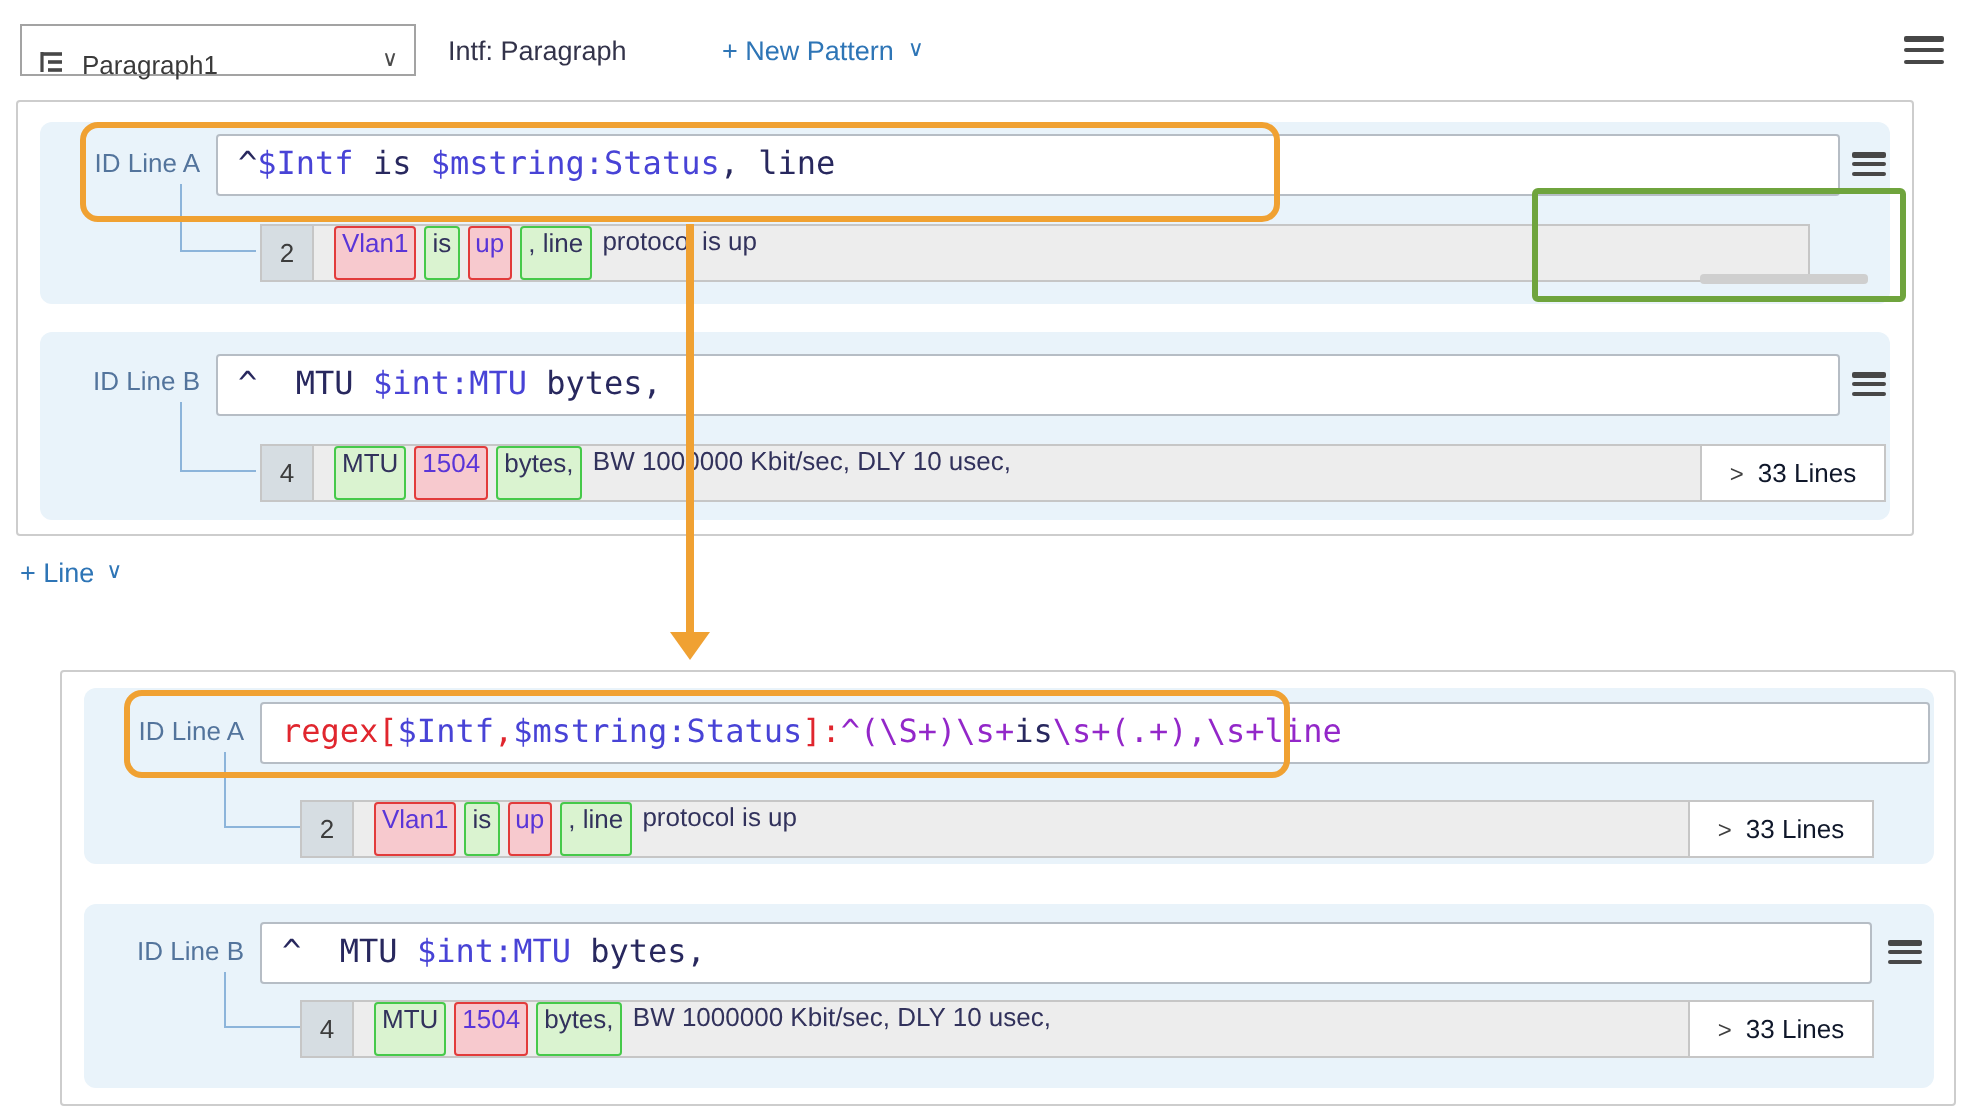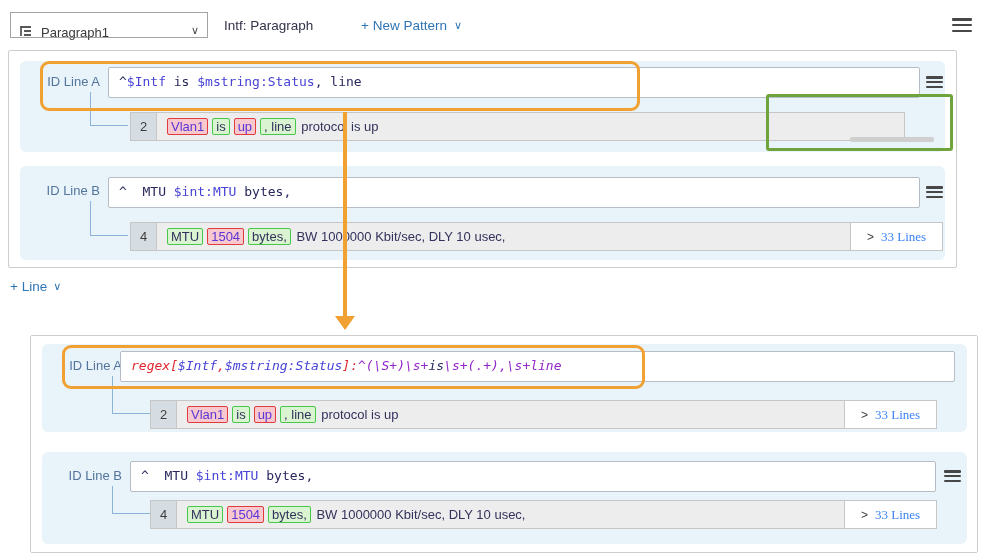--- a/index.html
+++ b/index.html
@@ -21,34 +21,34 @@
   .hamb { position: absolute; display: flex; flex-direction: column; justify-content: space-between; cursor: pointer; }
   .hamb i { display: block; height: 2.5px; background: #474747; border-radius: 1px; }
   .hamb.big { width: 20px; height: 14px; }
   .hamb.small { width: 17px; height: 12px; }
 
   
   .container { position: absolute; background: #fff; border: 1px solid #cdcdcd; border-radius: 2px; }
   .panel { position: absolute; background: #e9f3fa; border-radius: 6px; }
   .lbl { position: absolute; width: 60px; text-align: right; color: #53749c; font-size: 13px; }
   .inp { position: absolute; height: 31px; background: #fff; border: 1px solid #b6bdc5; border-radius: 2px;
-         font-family: "DejaVu Sans Mono", monospace; font-size: 13px; line-height: 28px;
+         font-family: "DejaVu Sans Mono", monospace; font-size: 16px; line-height: 28px;
          padding: 0 10px; white-space: pre; overflow: hidden; cursor: text; }
   .conn { position: absolute; border-left: 1px solid #8cb4da; border-bottom: 1px solid #8cb4da; }
 
   
   .row { position: absolute; height: 29px; display: flex; align-items: stretch;
          background: #ededed; border: 1px solid #c6c6c6; color: #34345c; }
   .row .num { width: 26px; background: #d6dde2; border-right: 1px solid #c6c6c6;
               display: flex; align-items: center; justify-content: center; color: #3c3c3c; }
-  .row .content { flex: 1; display: flex; align-items: center; padding: 0 8px; white-space: pre; overflow: hidden; }
+  .row .content { flex: 1; display: flex; padding: 0 8px; white-space: pre; overflow: hidden; }
   .row .btn { width: 92px; background: #fff; border-left: 1px solid #c6c6c6;
               display: flex; align-items: center; justify-content: center; gap: 7px; cursor: pointer; }
   .row .btn .chev { color: #3f3f3f; font-size: 12px; }
-  .row .btn .bl { color: #3b82f6; font-family: Liberation Serif, serif; }
+  .row .btn .bl { color: #0f172a; }
 
   
   .tk { display: inline-block; }
   .tk.box-red  { background: #f7c9ce; border: 1px solid #e23b3b; border-radius: 2px;
                  padding: 0 3px; margin: 0 2px; color: #5a35d8; }
   .tk.box-green{ background: #daf3d0; border: 1px solid #46c94a; border-radius: 2px;
                  padding: 0 3px; margin: 0 2px; color: #32325c; }
   .tk.plain { color: #32325c; }
   .tk.c-var { color: #4843d6; }
   .tk.c-lit { color: #28285e; }
@@ -142,21 +142,21 @@
   <div class="green-box"></div>
 
   <div class="hl" style="left:40px; top:61px; width:600px; height:50px;"></div>
   <div class="arrow-line"></div>
   <div class="arrow-head"></div>
 
   <div class="container" style="left:30px; top:335px; width:948px; height:218px;"></div>
 
   <div class="panel" style="left:42px; top:344px; width:925px; height:88px;"></div>
   <div class="lbl" style="left:62px; top:358px;">ID Line A</div>
-  <div class="inp" style="left:120px; top:351px; width:835px;font-style:italic;"><span class="tk c-red">regex[</span><span class="tk c-var">$Intf</span><span class="tk c-red">,</span><span class="tk c-var">$mstring:Status</span><span class="tk c-red">]:</span><span class="tk c-pur">^(\S+)\s+</span><span class="tk c-lit">is</span><span class="tk c-pur">\s+(.+),\s+line</span></div>
+  <div class="inp" style="left:130px; top:351px; width:835px;"><span class="tk c-red">regex[</span><span class="tk c-var">$Intf</span><span class="tk c-red">,</span><span class="tk c-var">$mstring:Status</span><span class="tk c-red">]:</span><span class="tk c-pur">^(\S+)\s+</span><span class="tk c-lit">is</span><span class="tk c-pur">\s+(.+),\s+line</span></div>
   <div class="conn" style="left:112px; top:376px; width:38px; height:38px;"></div>
   <div class="row" style="left:150px; top:400px; width:787px;">
     <div class="num">2</div>
     <div class="content"><span class="tk box-red">Vlan1</span><span class="tk box-green">is</span><span class="tk box-red">up</span><span class="tk box-green">, line</span><span class="tk plain"> protocol is up</span></div>
     <div class="btn">
       <span class="chev">&gt;</span>
       <span class="bl">33 Lines</span>
     </div>
   </div>
   <div class="hl" style="left:62px; top:345px; width:583px; height:44px;"></div>

